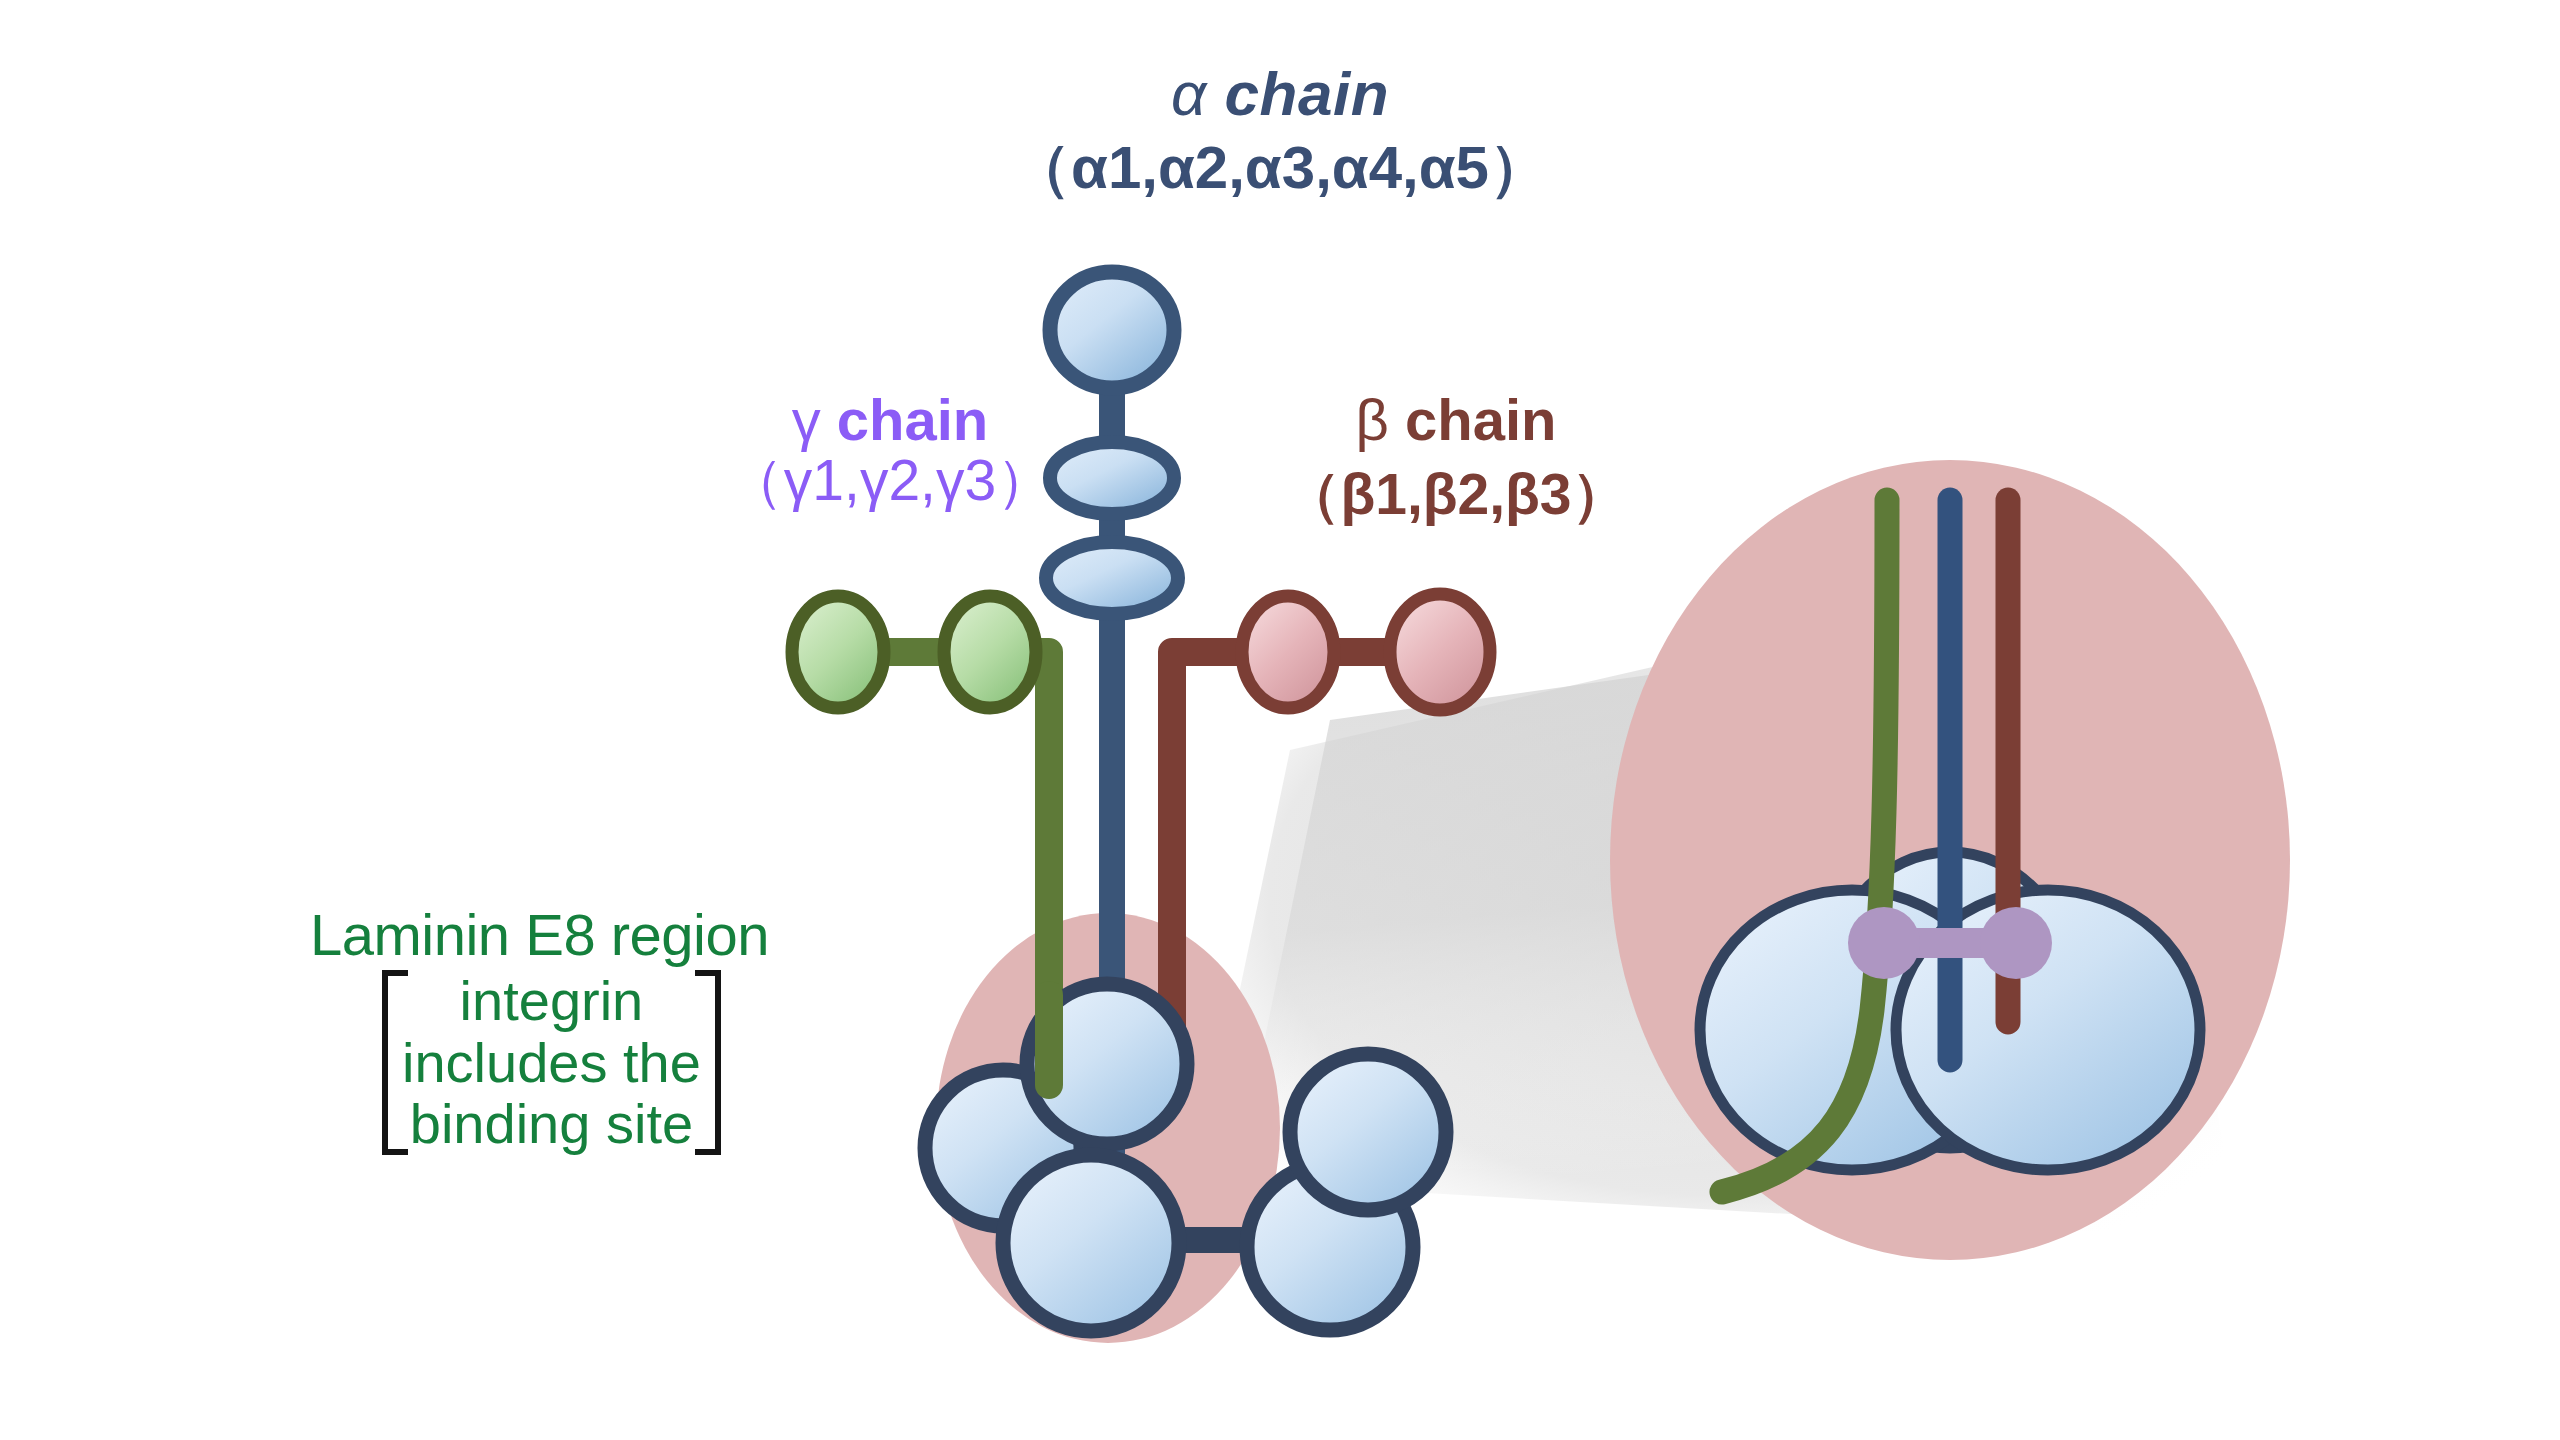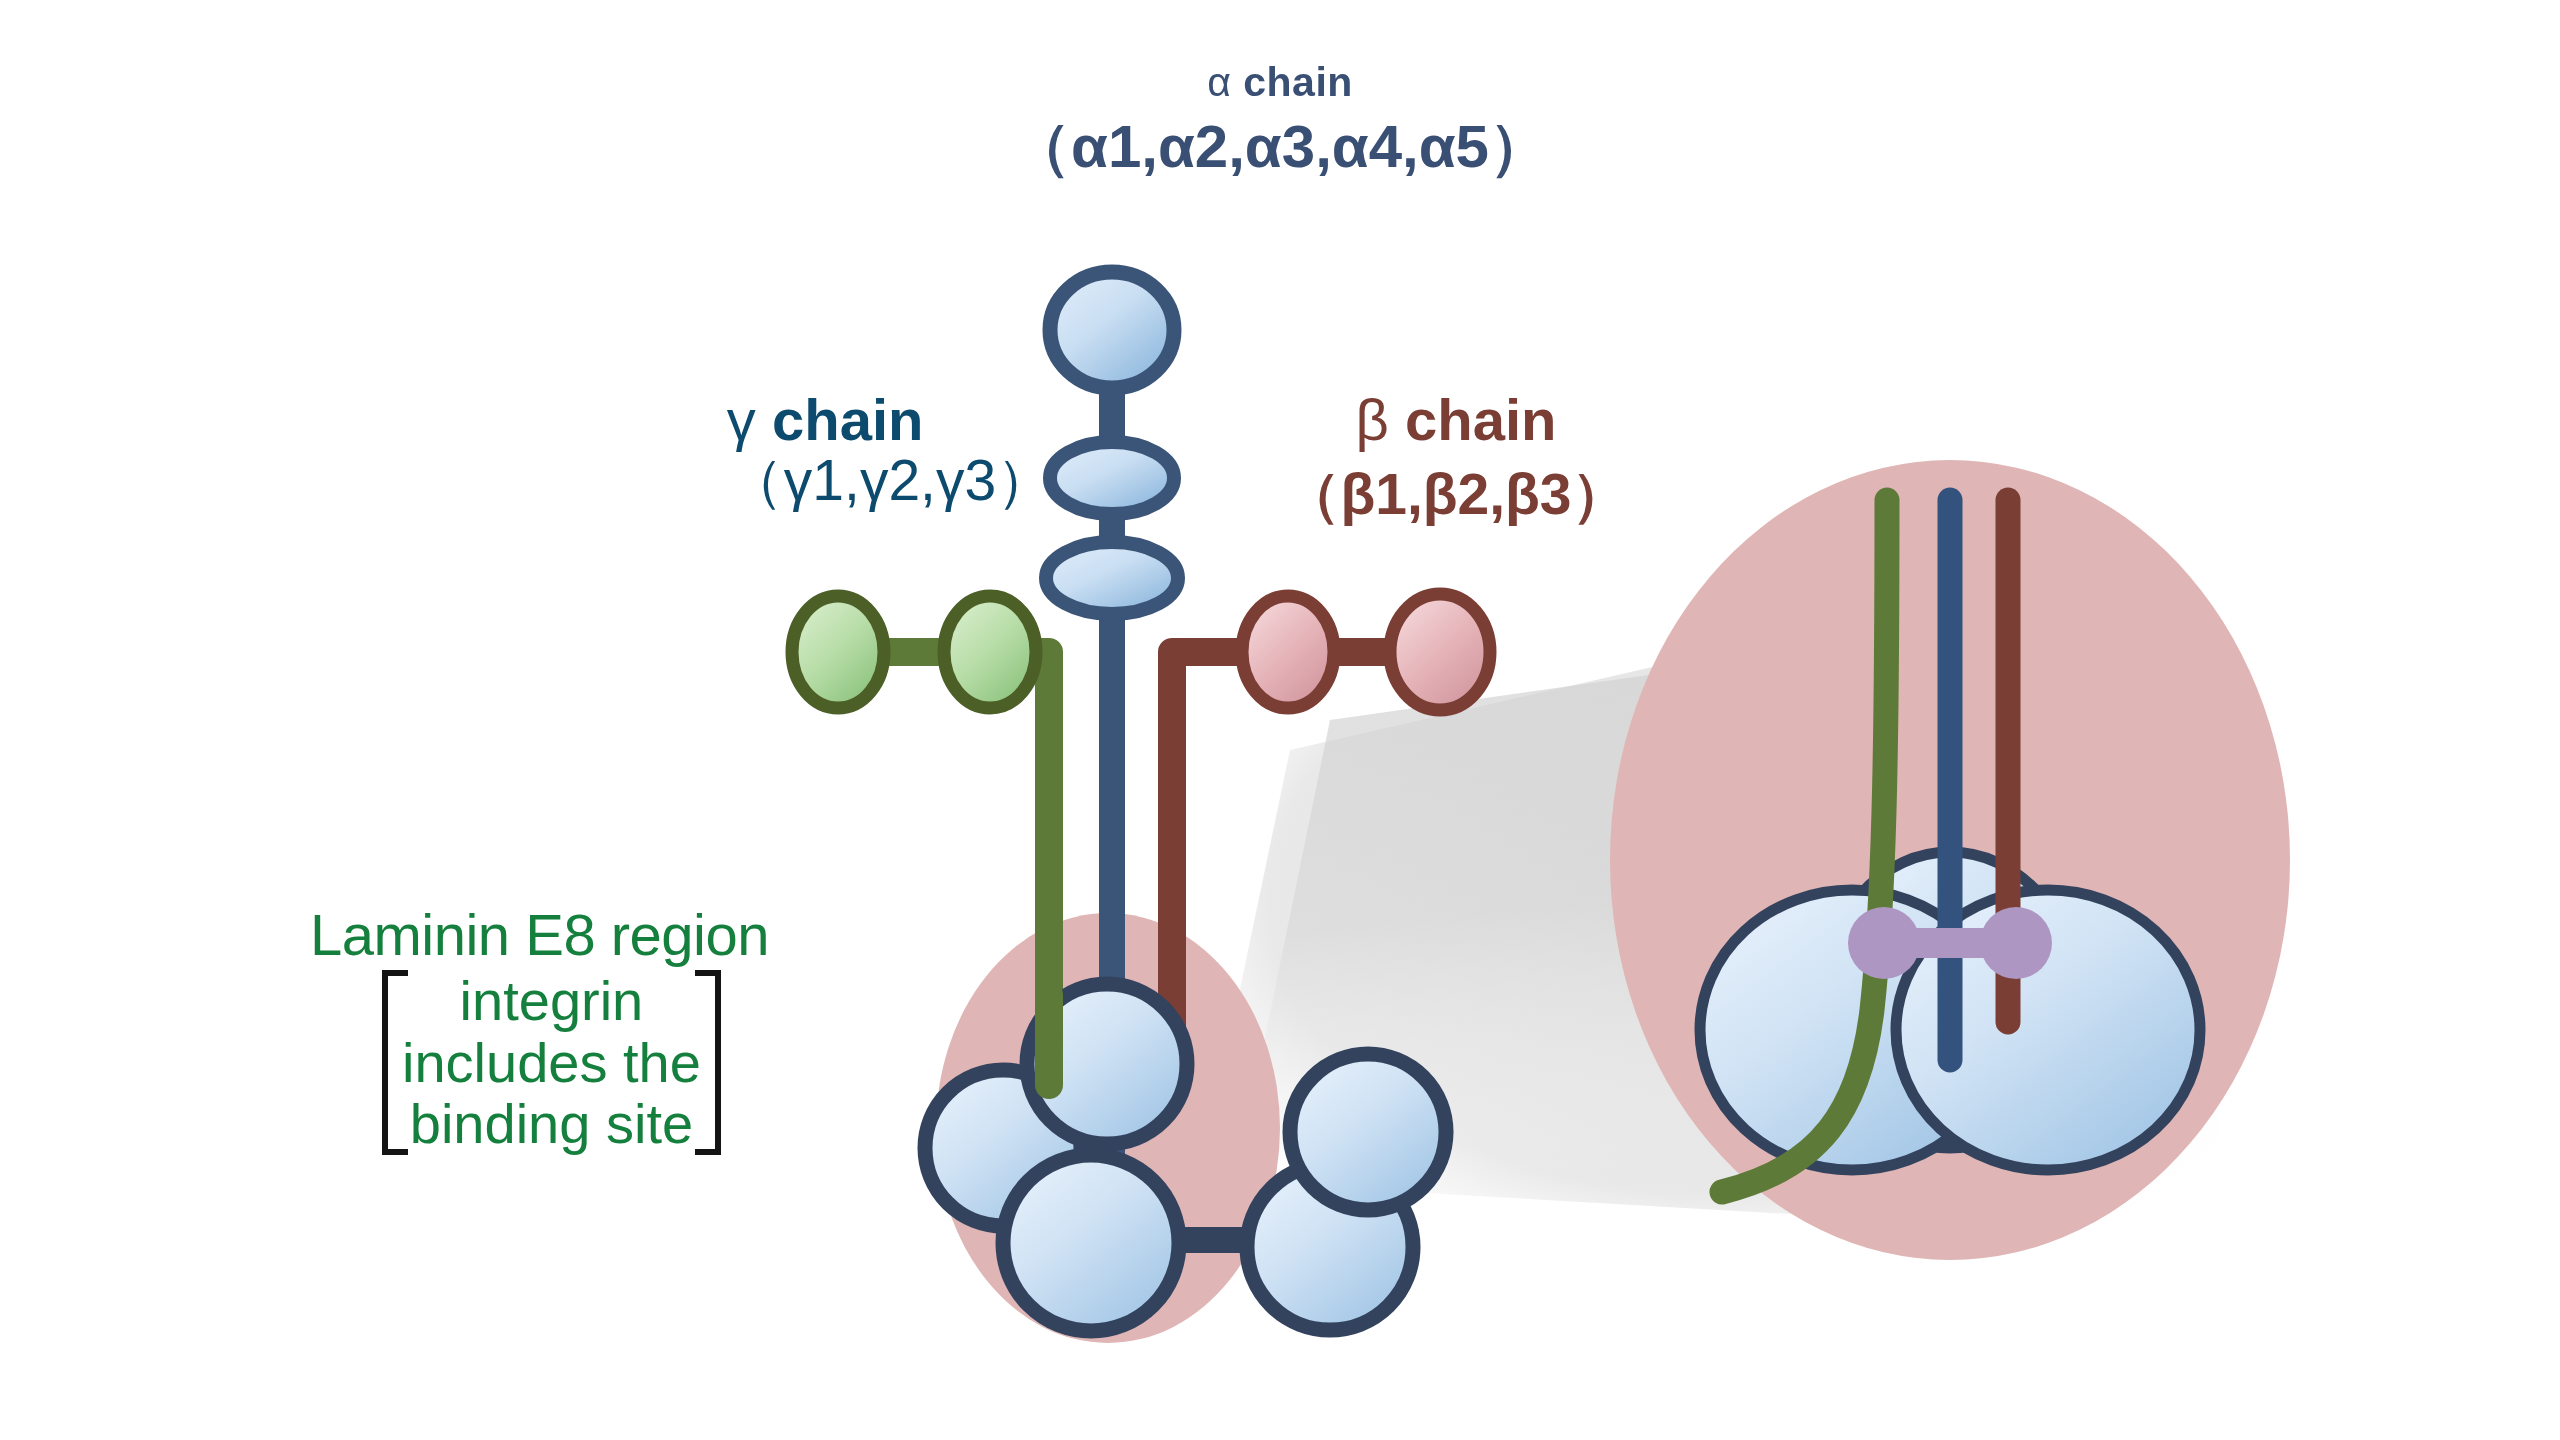--- a/index.html
+++ b/index.html
@@ -10,24 +10,24 @@
     background:#ffffff;position:relative;
   }
   #stage{position:absolute;inset:0;width:2560px;height:1440px;}
   svg#fig{position:absolute;left:0;top:0;width:2560px;height:1440px;display:block;}
 
   .lbl{position:absolute;white-space:nowrap;line-height:1.02;}
   .lbl .w1{font-weight:400;}
   .lbl .w2{font-weight:700;}
 
   #alpha-label{left:1280px;top:62px;transform:translateX(-50%);text-align:center;color:#3A4F74;}
-  #alpha-label .row1{font-size:41px;letter-spacing:.5px;}
+  #alpha-label .row1{font-size:62px;letter-spacing:.5px;font-style:italic;}
   #alpha-label .row2{font-size:60px;margin-top:12px;font-weight:bold;}
 
-  #gamma-label{left:890px;top:390px;transform:translateX(-50%);text-align:left;color:#0c4a6e;}
+  #gamma-label{left:890px;top:390px;transform:translateX(-50%);text-align:center;color:#8b5cf6;}
   #gamma-label .row1{font-size:58px;}
   #gamma-label .row2{font-size:57px;margin-top:2px;}
 
   #beta-label{left:1456px;top:390px;transform:translateX(-50%);text-align:center;color:#7B3E35;}
   #beta-label .row1{font-size:58px;}
   #beta-label .row2{font-size:57px;margin-top:16px;font-weight:bold;}
 
   #e8-label{left:310px;top:905px;color:#15803d;}
   #e8-label .title{font-size:58px;font-weight:400;letter-spacing:-.5px;}
   .brk{display:flex;align-items:stretch;margin-top:6px;margin-left:72px;}

